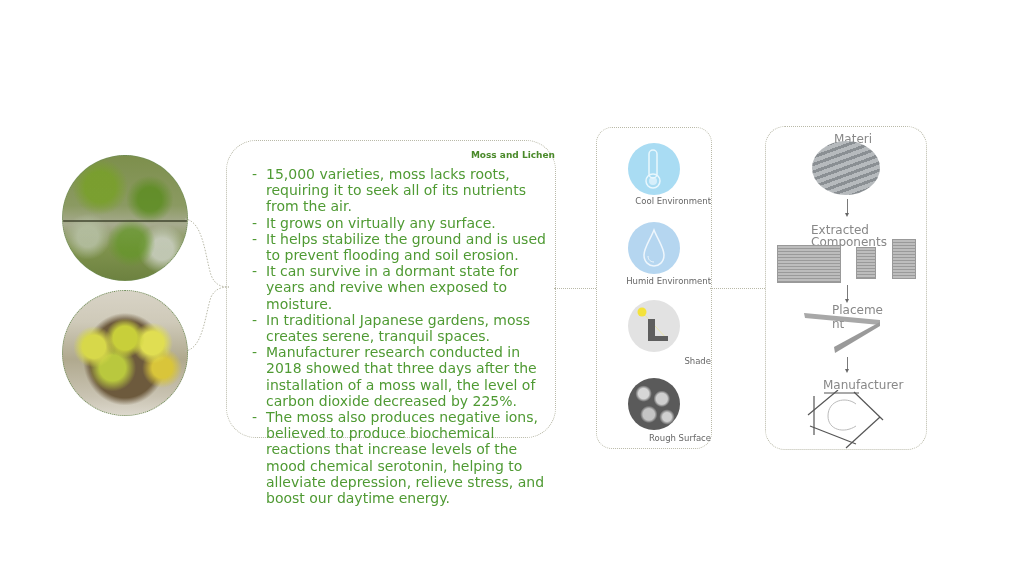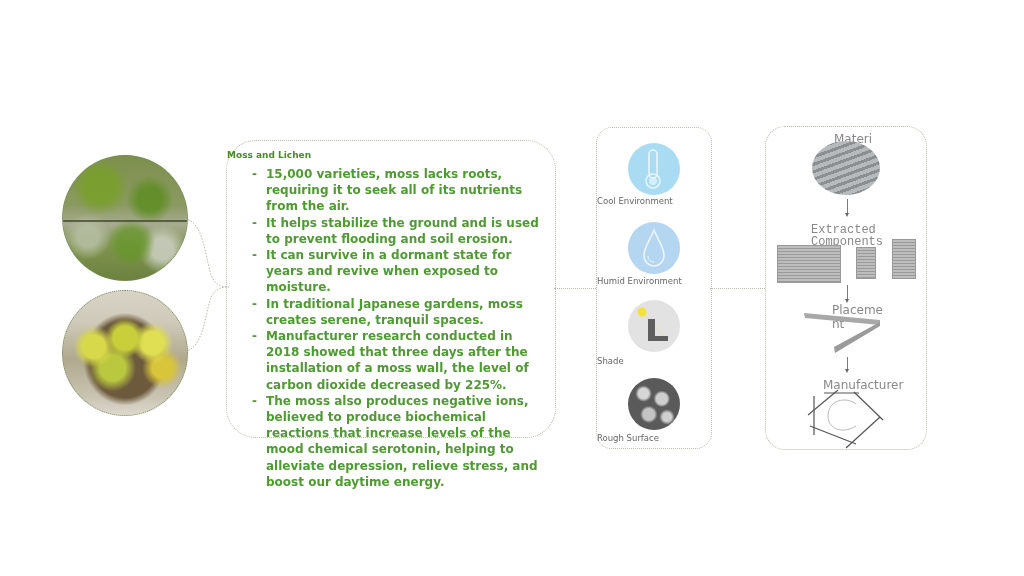--- a/index.html
+++ b/index.html
@@ -28,34 +28,34 @@
       radial-gradient(circle at 72% 42%, #e0de52 0 10%, transparent 18%),
       radial-gradient(circle at 40% 62%, #b9c83e 0 12%, transparent 22%),
       radial-gradient(circle at 80% 62%, #d9c53a 0 8%, transparent 16%),
       radial-gradient(ellipse at 50% 55%, #6d5a3d 0 40%, transparent 48%),
       linear-gradient(180deg, #d8d3c6 0%, #cfcab9 25%, #b0a98e 55%, #c9c3b2 85%, #dcd8cc 100%);
   }
 
   
   .info-box { left: 226px; top: 140px; width: 328px; height: 296px; border-radius: 30px;
               border: 1px dotted #b9b9a8; }
-  .info-title { position: absolute; left: 0; right: 0; top: 9px; text-align: left;
+  .info-title { position: absolute; left: 0; right: 0; top: 9px; text-align: right;
                 font-size: 9px; font-weight: bold; color: #4a8a2a; }
   .info-list { position: absolute; left: 22px; top: 25px; width: 300px; margin: 0; padding: 0; list-style: none; }
-  .info-list li { position: relative; padding-left: 17px; font-size: 12px; line-height: 16.2px; color: #4f9a33; font-weight: bold; }
+  .info-list li { position: relative; padding-left: 17px; font-size: 14px; line-height: 16.2px; color: #4f9a33; }
   .info-list li::before { content: "-"; position: absolute; left: 3px; top: 0; color: #4f9a33; }
 
   
   .hline { position: absolute; border-top: 1px dotted #b9b9a8; height: 0; }
   .vline { position: absolute; border-left: 1px solid #7a7a7a; width: 0; }
 
   
   .env-box { left: 596px; top: 127px; width: 114px; height: 320px; border-radius: 16px; border: 1px dotted #b9b9a8; }
   .env-icon { position: absolute; width: 52px; height: 52px; border-radius: 50%; left: 31px; }
-  .env-label { position: absolute; left: 0; right: 0; text-align: left; font-size: 8.5px; color: #666; }
+  .env-label { position: absolute; left: 0; right: 0; text-align: right; font-size: 8.5px; color: #666; }
 
   
   .proc-box { left: 765px; top: 126px; width: 160px; height: 322px; border-radius: 20px; border: 1px dotted #b9b9a8; }
   .proc-label { position: absolute; font-size: 12px; color: #888; }
   .arrow-down { position: absolute; width: 0; height: 0; border-left: 2px solid transparent; border-right: 2px solid transparent; border-top: 4px solid #666; }
   .stack { position: absolute; background: repeating-linear-gradient(180deg, #bdbdbd 0 2px, #9a9a9a 2px 3px); border: 1px solid #999; }
 </style>
 </head>
 <body>
 
@@ -64,20 +64,21 @@
 
 <svg class="abs" style="left:185px; top:215px;" width="45" height="140" viewBox="0 0 45 140">
   <path d="M0 4 C18 6, 20 40, 26 60 C30 70, 36 72, 44 72" fill="none" stroke="#b9b9a8" stroke-width="1" stroke-dasharray="1.5 1.5"></path>
   <path d="M0 136 C18 134, 20 100, 26 82 C30 74, 36 72, 44 72" fill="none" stroke="#b9b9a8" stroke-width="1" stroke-dasharray="1.5 1.5"></path>
 </svg>
 
 <div class="abs info-box">
   <div class="info-title">Moss and Lichen</div>
   <ul class="info-list">
     <li>15,000 varieties, moss lacks roots, requiring it to seek all of its nutrients from the air.</li>
+    <li>It grows on virtually any surface.</li>
     <li>It helps stabilize the ground and is used to prevent flooding and soil erosion.</li>
     <li>It can survive in a dormant state for years and revive when exposed to moisture.</li>
     <li>In traditional Japanese gardens, moss creates serene, tranquil spaces.</li>
     <li>Manufacturer research conducted in 2018 showed that three days after the installation of a moss wall, the level of carbon dioxide decreased by 225%.</li>
     <li>The moss also produces negative ions, believed to produce biochemical reactions that increase levels of the mood chemical serotonin, helping to alleviate depression, relieve stress, and boost our daytime energy.</li>
   </ul>
 </div>
 
 <div class="hline" style="left:554px; top:288px; width:42px;"></div>
 <div class="hline" style="left:710px; top:288px; width:55px;"></div>
@@ -121,21 +122,21 @@
 </div>
 
 <div class="abs proc-box">
   <div class="proc-label" style="left:68px; top:5px;">Materi</div>
   <div style="position:absolute; left:46px; top:14px; width:68px; height:54px; border-radius:50%;
               background: repeating-linear-gradient(160deg, #8a8f93 0 3px, #b6babd 3px 7px), #9ca1a4;">
   </div>
   <div class="vline" style="left:81px; top:72px; height:14px;"></div>
   <div class="arrow-down" style="left:79px; top:86px;"></div>
 
-  <div class="proc-label" style="left:45px; top:97px; line-height:12px;font-family:Liberation Mono, monospace;">
+  <div class="proc-label" style="left:45px; top:97px; line-height:12px;">
     <span style="white-space:pre;">Extracted
 Components</span>
   </div>
   <div class="stack" style="left:11px; top:118px; width:62px; height:36px;"></div>
   <div class="stack" style="left:90px; top:120px; width:18px; height:30px;"></div>
   <div class="stack" style="left:126px; top:112px; width:22px; height:38px;"></div>
 
   <div class="vline" style="left:81px; top:158px; height:14px;"></div>
   <div class="arrow-down" style="left:79px; top:172px;"></div>
 

